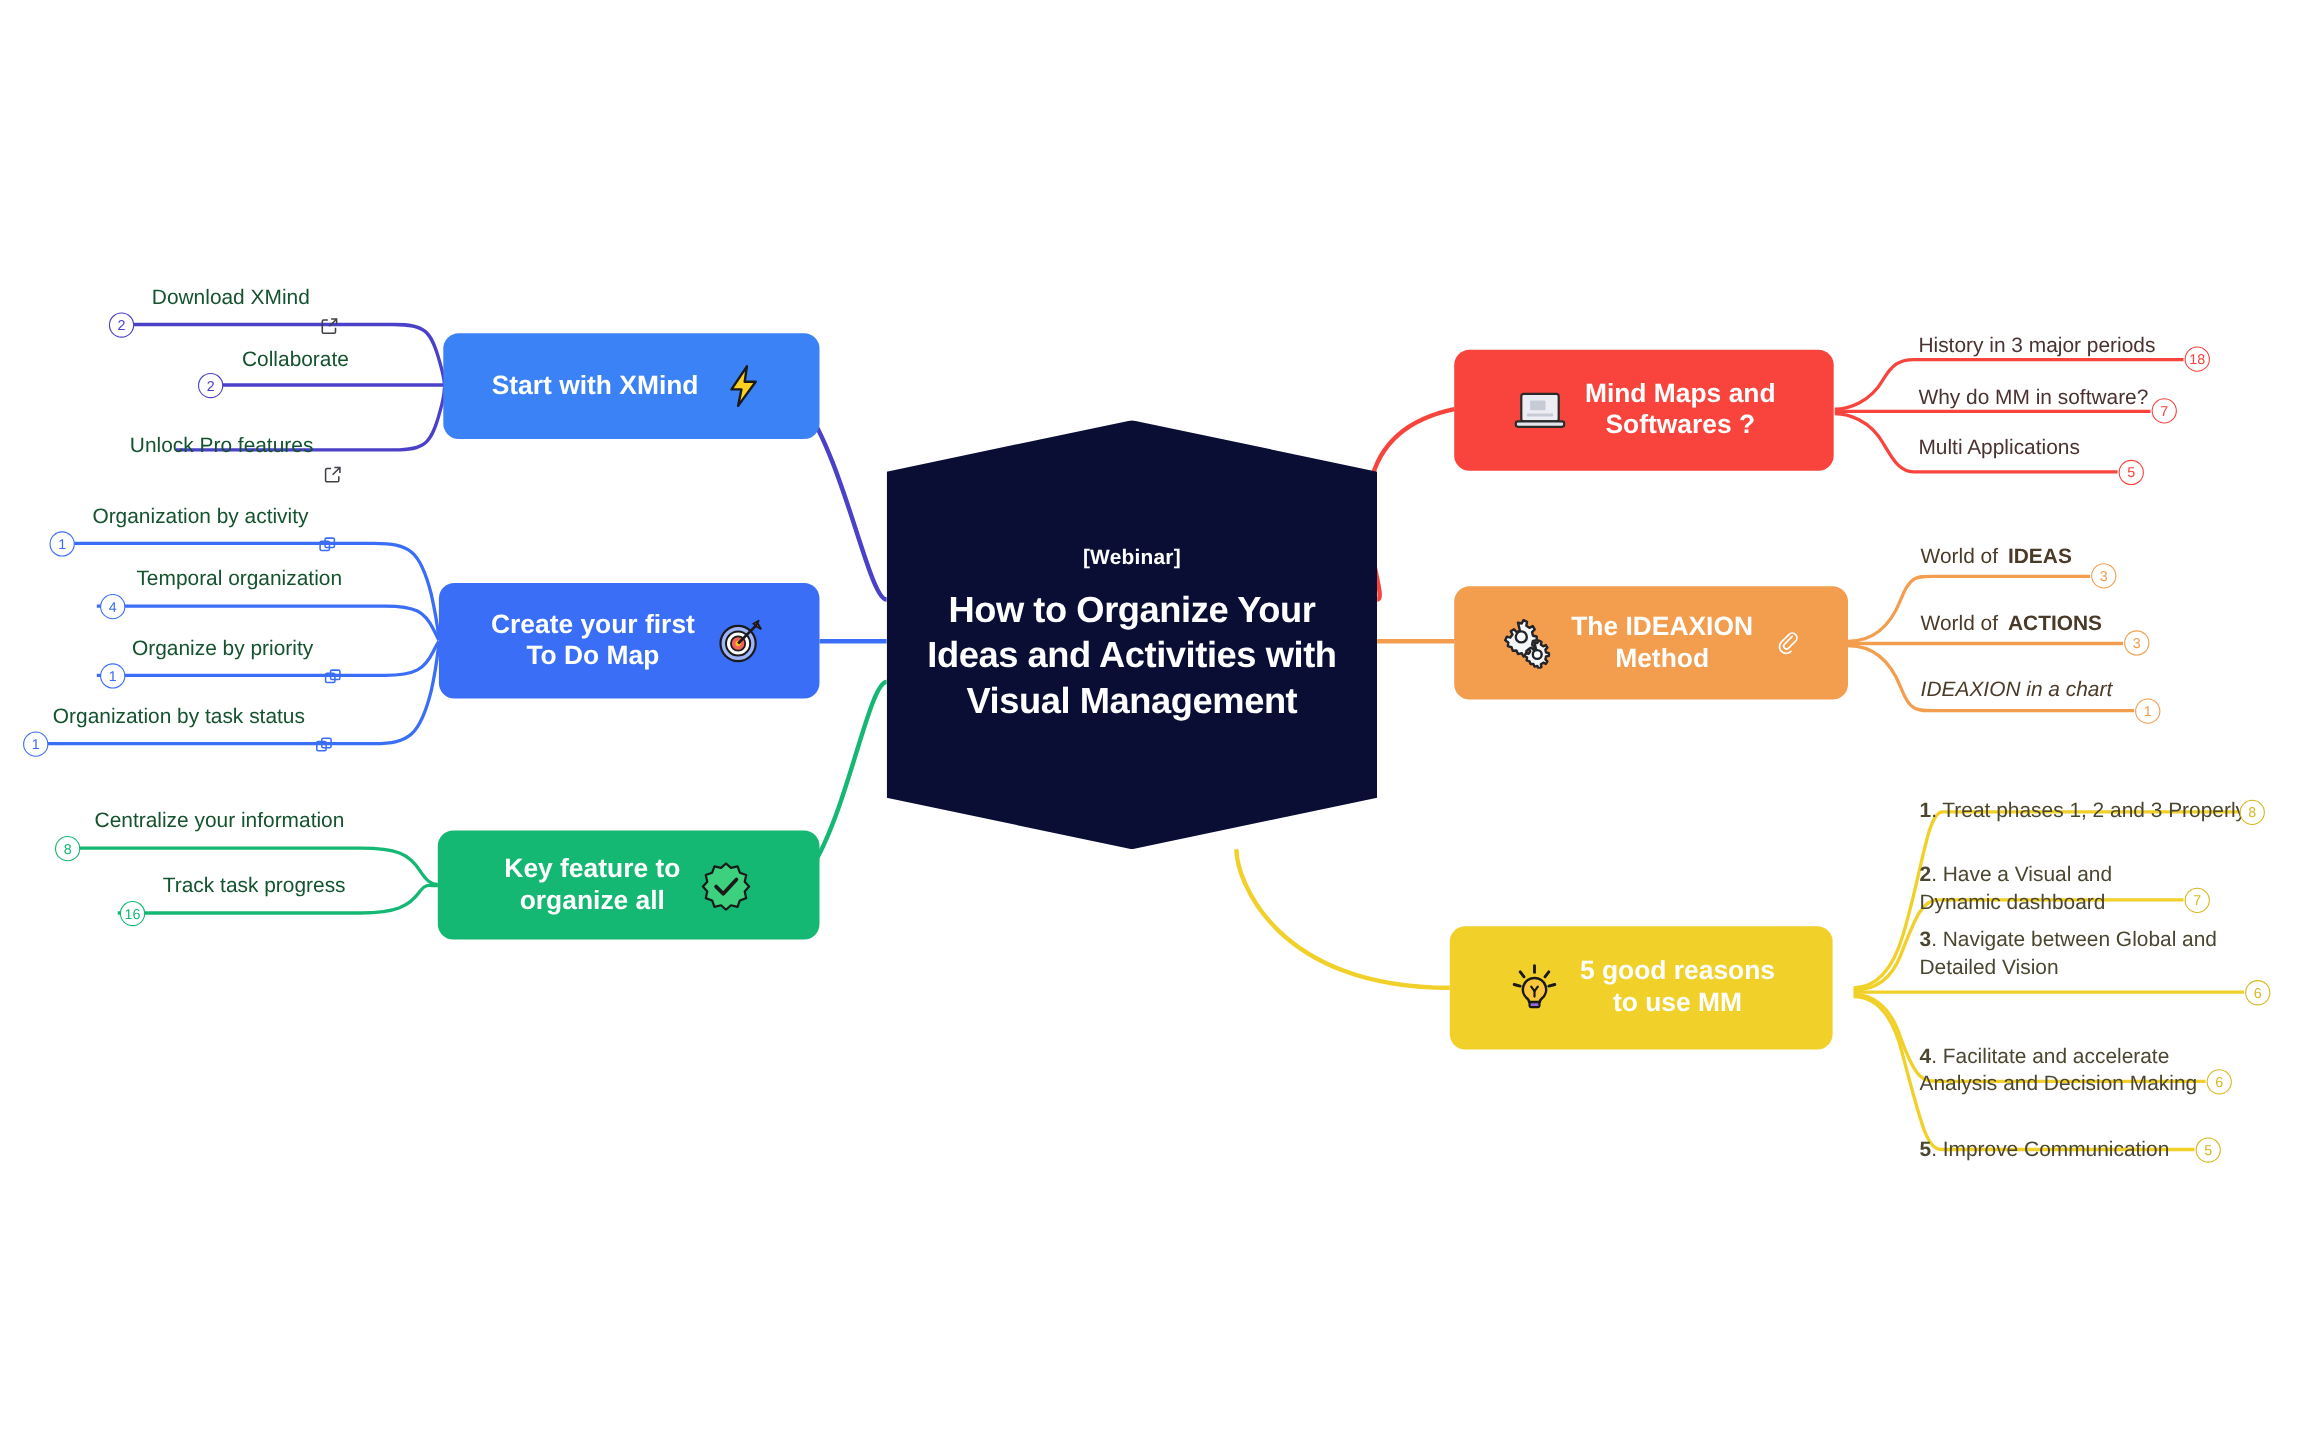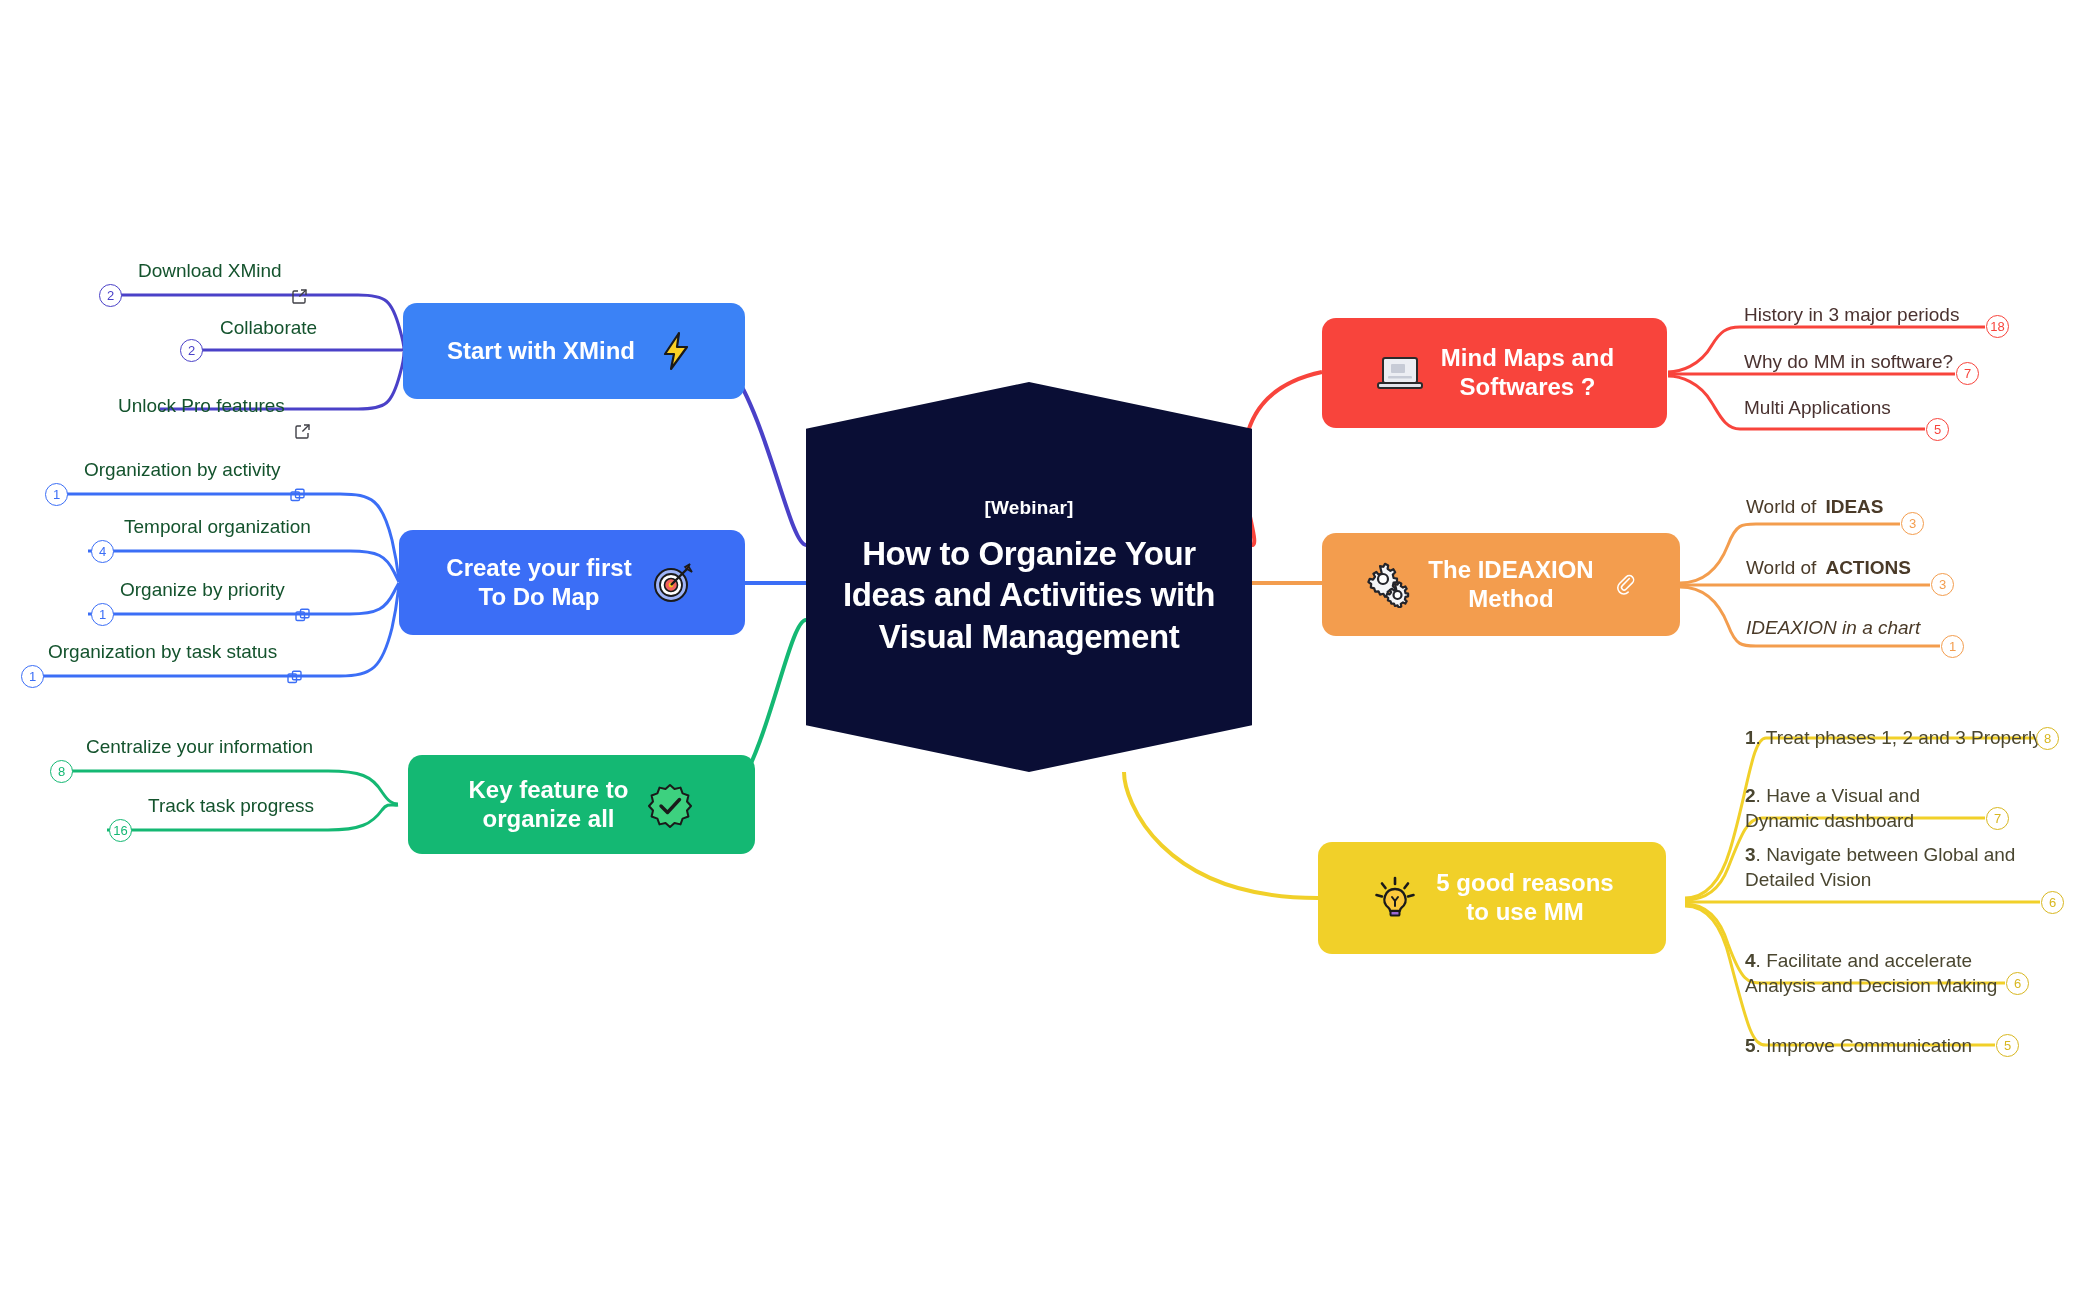--- a/index.html
+++ b/index.html
@@ -269,21 +269,21 @@
       <svg width="17" height="17" viewBox="0 0 17 17">
         <rect x="2" y="5" width="8.5" height="8.5" rx="1.3" stroke="#3b6ef6" stroke-width="1.4" fill="none"></rect>
         <rect x="6.5" y="2.2" width="8.5" height="8.5" rx="1.3" stroke="#3b6ef6" stroke-width="1.4" fill="none"></rect>
       </svg>
     </span>
   </div>
   <div class="badge" style="left:21px; top:665px; color:#3b6ef6;">
     <span>1</span>
   </div>
 
-  <div class="node" style="left:398px; top:755px; width:347px; height:99px; background:#14b873;margin-left:10px;">
+  <div class="node" style="left:398px; top:755px; width:347px; height:99px; background:#14b873;">
     <div class="node-label">Key feature to
 organize all</div>
     <div class="node-icon">
       <svg width="46" height="46" viewBox="0 0 46 46">
         <path d="M23 3 L27.5 7 L33.5 5.6 L35.6 11.4 L41.4 13.5 L40 19.5
                  L44 24 L40 28.5 L41.4 34.5 L35.6 36.6 L33.5 42.4 L27.5 41
                  L23 45 L18.5 41 L12.5 42.4 L10.4 36.6 L4.6 34.5 L6 28.5
                  L2 24 L6 19.5 L4.6 13.5 L10.4 11.4 L12.5 5.6 L18.5 7 Z" fill="#3dd17f" stroke="#1a1a1a" stroke-width="2" stroke-linejoin="round"></path>
         <path d="M14 24 L20.5 30.5 L32.5 17.5" stroke="#1a1a1a" stroke-width="3.4" fill="none" stroke-linecap="round" stroke-linejoin="round"></path>
       </svg>

